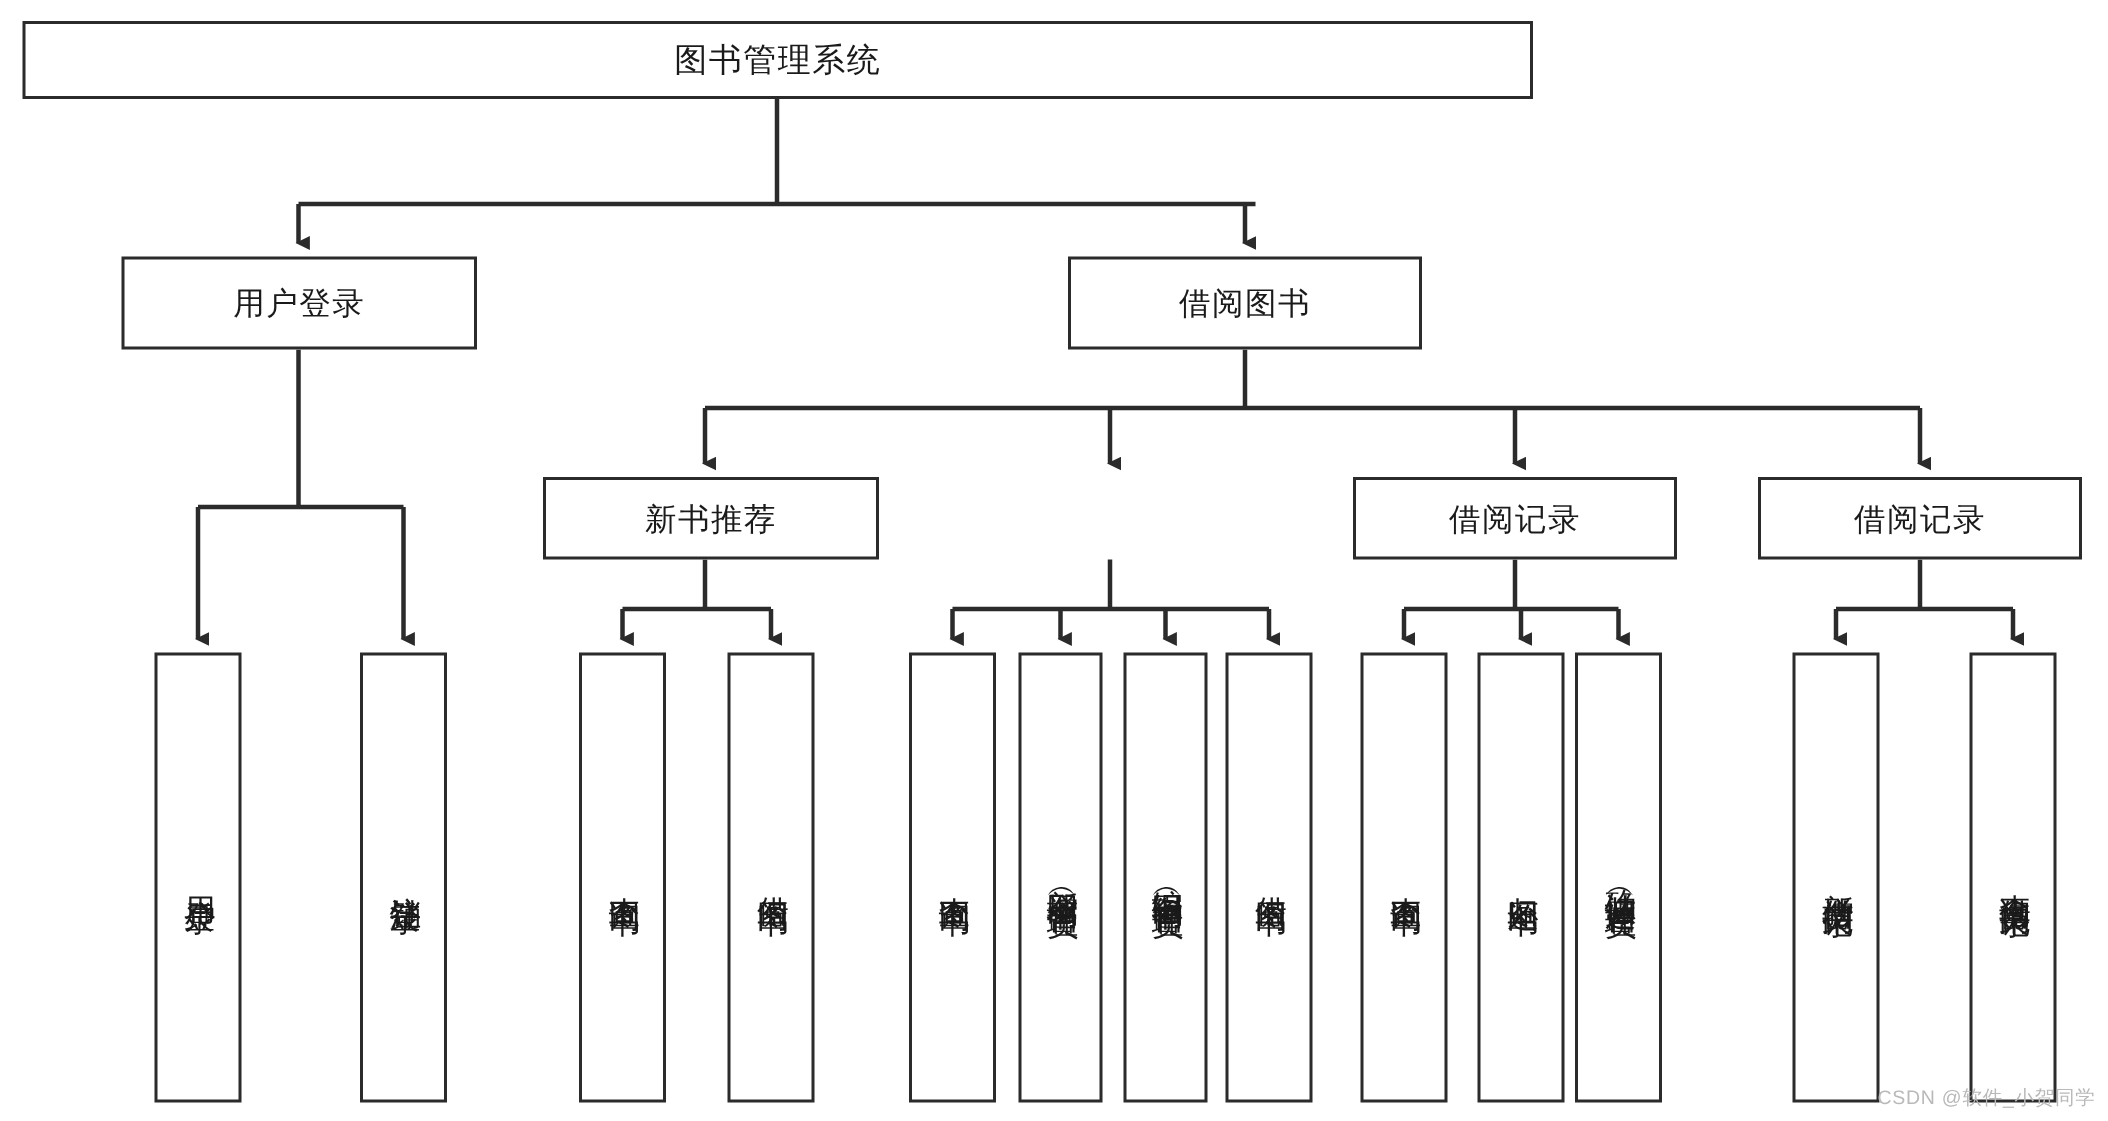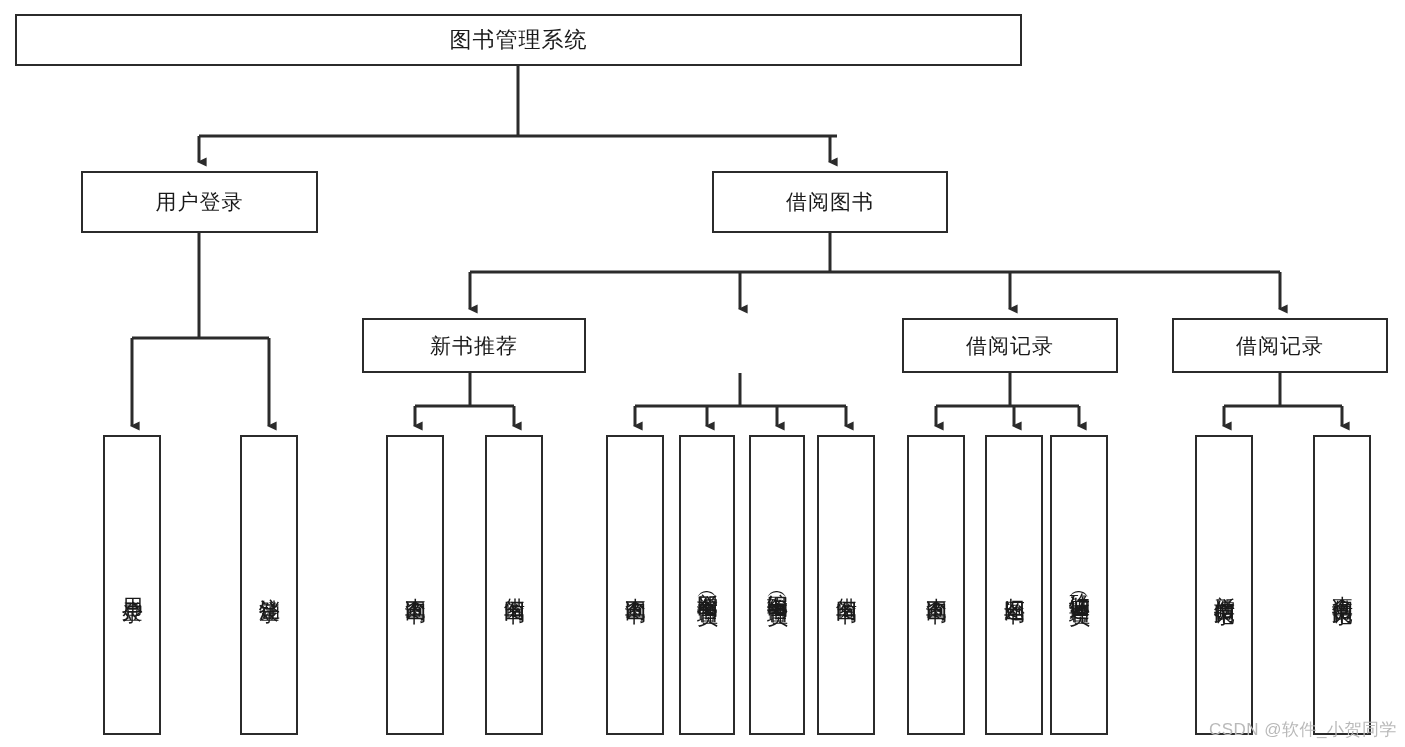--- a/index.html
+++ b/index.html
@@ -54,21 +54,21 @@
     text-orientation: upright;
     display: block;
   }
   .node.root {
     font-size: 22px;
   }
   #watermark {
     position: absolute;
     right: 8px;
     bottom: 6px;
-    font-size: 17px;
+    font-size: 13px;
     color: #b9b9b9;
     letter-spacing: 0.5px;
     white-space: nowrap;
   }
 </style>
 </head>
 <body>
 
 <div id="canvas">
 

